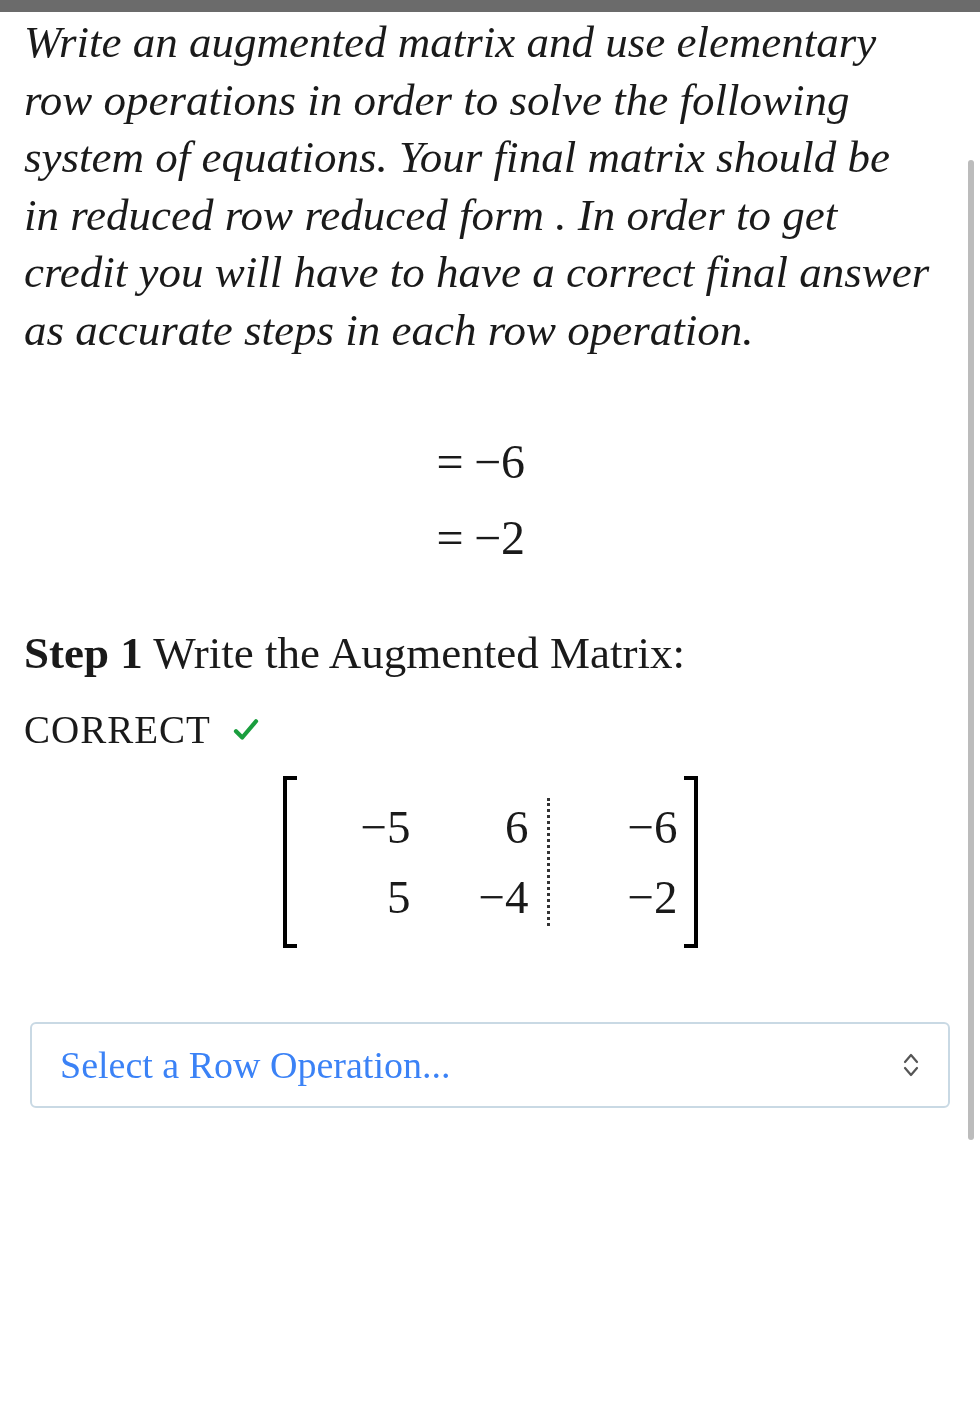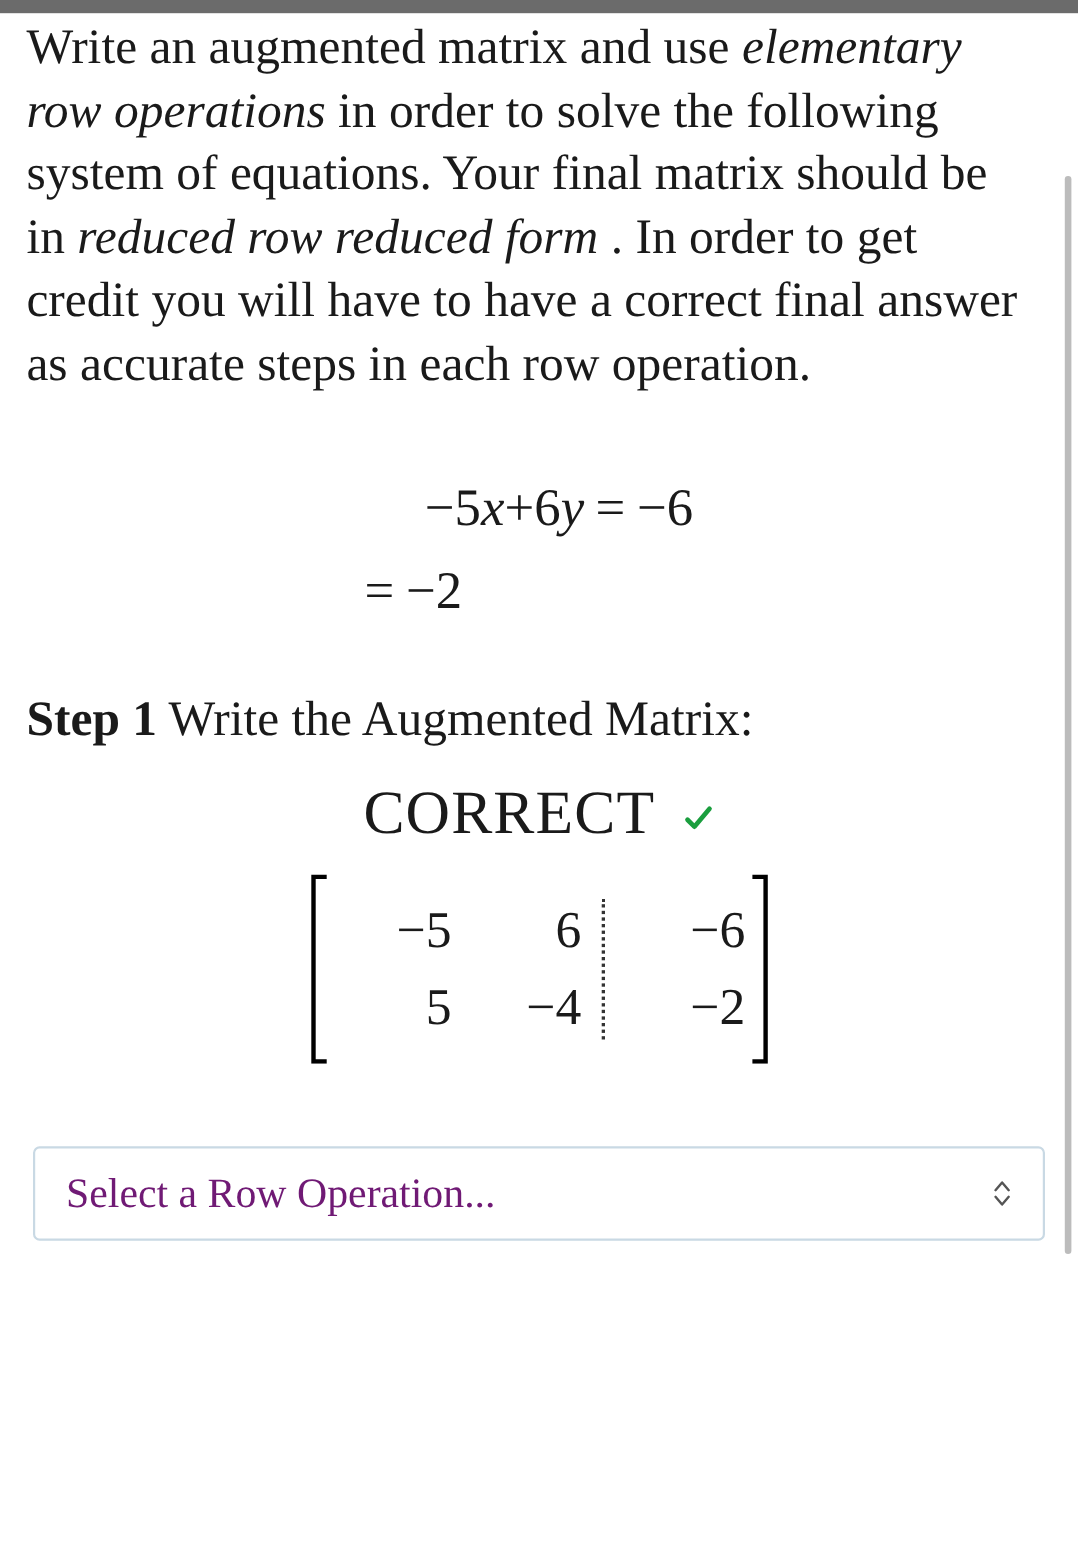--- a/index.html
+++ b/index.html
@@ -2,47 +2,47 @@
 <html><head>
 <meta charset="utf-8">
 <style>
   * { margin: 0; padding: 0; box-sizing: border-box; }
   html, body { width: 980px; height: 1417px; font-family: Georgia, 'Times New Roman', serif; color: #1a1a1a; background: #fff; }
   .topbar { height: 12px; background: #6b6b6b; width: 100%; }
   .wrap { position: relative; padding: 0 24px 30px 24px; }
   .scrolltrack { position: absolute; right: 6px; top: 12px; bottom: 200px; width: 6px; }
   .scrollthumb { position: absolute; right: 0; top: 134px; width: 6px; height: 980px; background: #bcbcbc; border-radius: 3px; }
   .prompt { font-size: 45px; line-height: 1.28; margin-top: 2px; padding-right: 20px; }
-  .prompt .seg { display: inline; }
+  .prompt .seg { display: inline; font-style: italic; }
   .ital { font-style: italic; }
   .equations { text-align: center; margin-top: 64px; margin-bottom: 50px; font-size: 48px; }
   .eqblock { display: inline-block; text-align: right; line-height: 1.6; }
   .eqrow { display: flex; }
   .lhs { width: 210px; text-align: right; white-space: nowrap; }
   .eq { width: 48px; text-align: center; }
   .rhs { width: 80px; text-align: left; }
   .mi { font-style: italic; }
   .step-line { font-size: 45px; margin-top: 10px; margin-bottom: 28px; }
   .bold { font-weight: 700; text-align: right; }
-  .correct { text-align: center; font-size: 56px; margin-bottom: 18px; letter-spacing: 1px; }
+  .correct { text-align: left; font-size: 39px; margin-bottom: 18px; letter-spacing: 1px; }
   .check { display: inline-block; width: 30px; height: 30px; margin-left: 10px; vertical-align: -2px; }
   .check svg { width: 30px; height: 30px; }
   .matrix { text-align: center; padding-top: 6px; padding-bottom: 36px; }
   .mwrap { display: inline-flex; align-items: stretch; font-size: 47px; line-height: 1.0; }
   .br { width: 18px; position: relative; }
   .br svg { position: absolute; top: 0; left: 0; width: 18px; height: 100%; }
   .mcols { display: flex; align-items: stretch; padding: 16px 4px; }
   .col { display: flex; flex-direction: column; justify-content: space-around; height: 140px; text-align: right; }
   .col > span { min-width: 1ch; padding: 6px 0; }
   .c1 { width: 108px; margin-right: 10px; }
   .c2 { width: 108px; margin-right: 18px; text-align: right; }
   .c3 { width: 110px; margin-left: 18px; text-align: right; }
   .divider { width: 0; border-left: 3px dotted #333; margin: 6px 0; }
   .select { margin: 34px 6px 0 6px; border: 2px solid #c9d9e4; border-radius: 6px; height: 86px; display: flex; align-items: center; justify-content: space-between; padding: 0 26px 0 28px; cursor: pointer; }
-  .select-label { font-size: 38px; color: #701a75; }
+  .select-label { font-size: 38px; color: #3b82f6; }
   .select-caret { width: 22px; height: 28px; }
   .select-caret svg { width: 22px; height: 28px; }
 </style>
 </head>
 <body>
 
 <div class="topbar"></div>
 
 <div class="wrap">
 
@@ -54,23 +54,20 @@
     <span class="seg">Write an augmented matrix and use </span>
     <span class="seg ital">elementary row operations</span>
     <span class="seg"> in order to solve the following system of equations. Your final matrix should be in </span>
     <span class="seg ital">reduced row reduced form</span>
     <span class="seg">. In order to get credit you will have to have a correct final answer as accurate steps in each row operation.</span>
   </p>
 
   <div class="equations">
     <div class="eqblock">
       <div class="eqrow">
-        <span class="lhs">
-          <span>−5</span><span class="mi">x</span><span>+6</span><span class="mi">y</span>
-        </span>
         <span class="eq">=</span>
         <span class="rhs">−6</span>
       </div>
       <div class="eqrow">
         <span class="eq">=</span>
         <span class="rhs">−2</span>
       </div>
     </div>
   </div>
 

